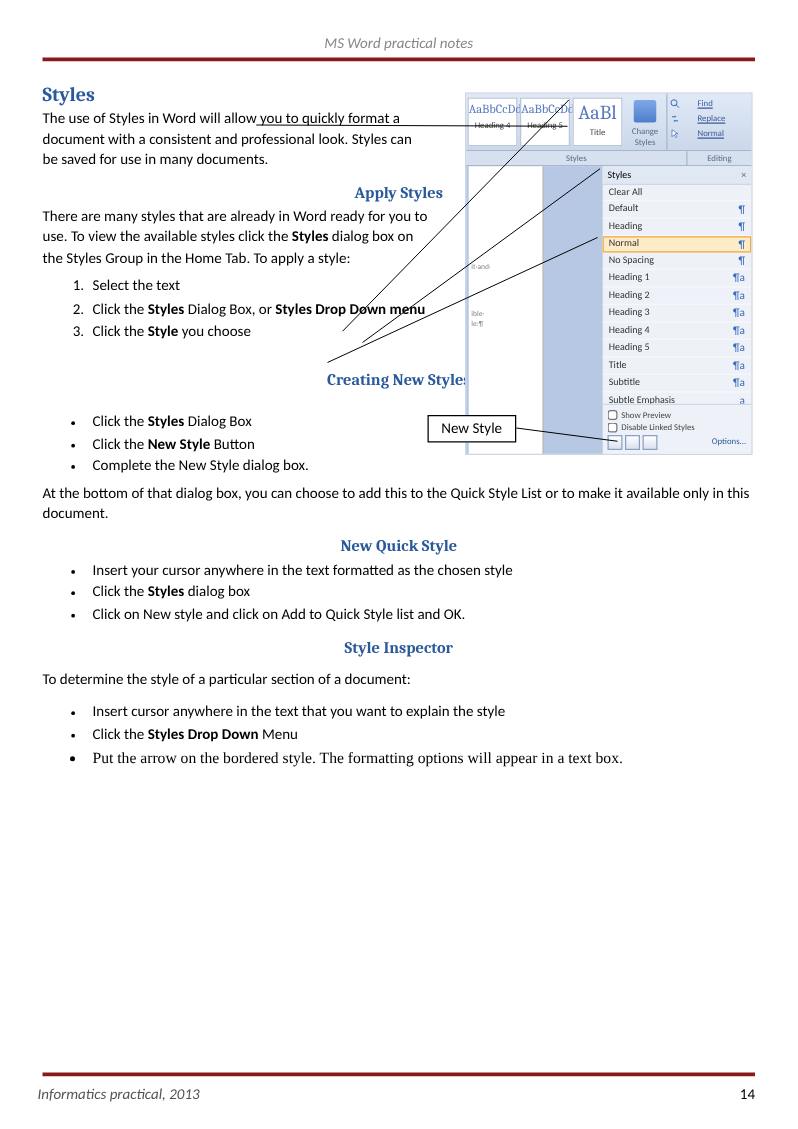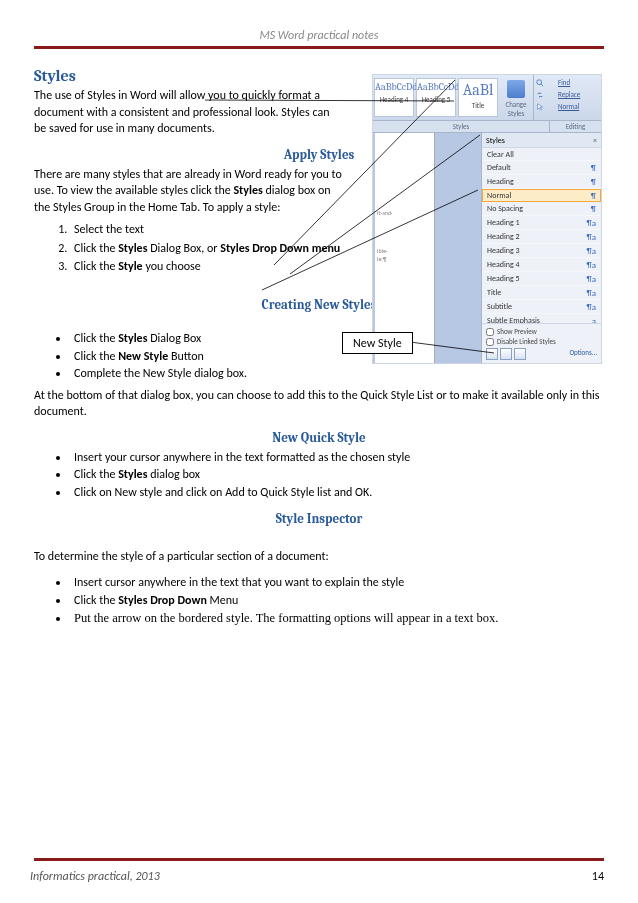--- a/index.html
+++ b/index.html
@@ -326,21 +326,21 @@
 <p>At the bottom of that dialog box, you can choose to add this to the Quick Style List or to make it available only in this document.</p>
 
 <h2 class="subsection">New Quick Style</h2>
 <ul class="bulleted">
   <li><span>Insert your cursor anywhere in the text formatted as the chosen style</span></li>
   <li><span>Click the </span><b>Styles</b><span> dialog box</span></li>
   <li><span>Click on New style and click on Add to Quick Style list and OK.</span></li>
 </ul>
 
 <h2 class="subsection">Style Inspector</h2>
-<p style="margin-top:22px">To determine the style of a particular section of a document:</p>
+<p style="margin-top:10px">To determine the style of a particular section of a document:</p>
 <ul class="bulleted" style="margin-top:10px">
   <li><span>Insert cursor anywhere in the text that you want to explain the style</span></li>
   <li><span>Click the </span><b>Styles Drop Down</b><span> Menu</span></li>
   <li style="font-family: 'Times New Roman', serif; font-size:12.5px;"><span>Put the arrow on the bordered style. The formatting options will appear in a text box.</span></li>
 </ul>
 
 <hr class="hr-bottom">
 <div class="footer">
   <span>Informatics practical, 2013</span>
   <span class="pg">14</span>

